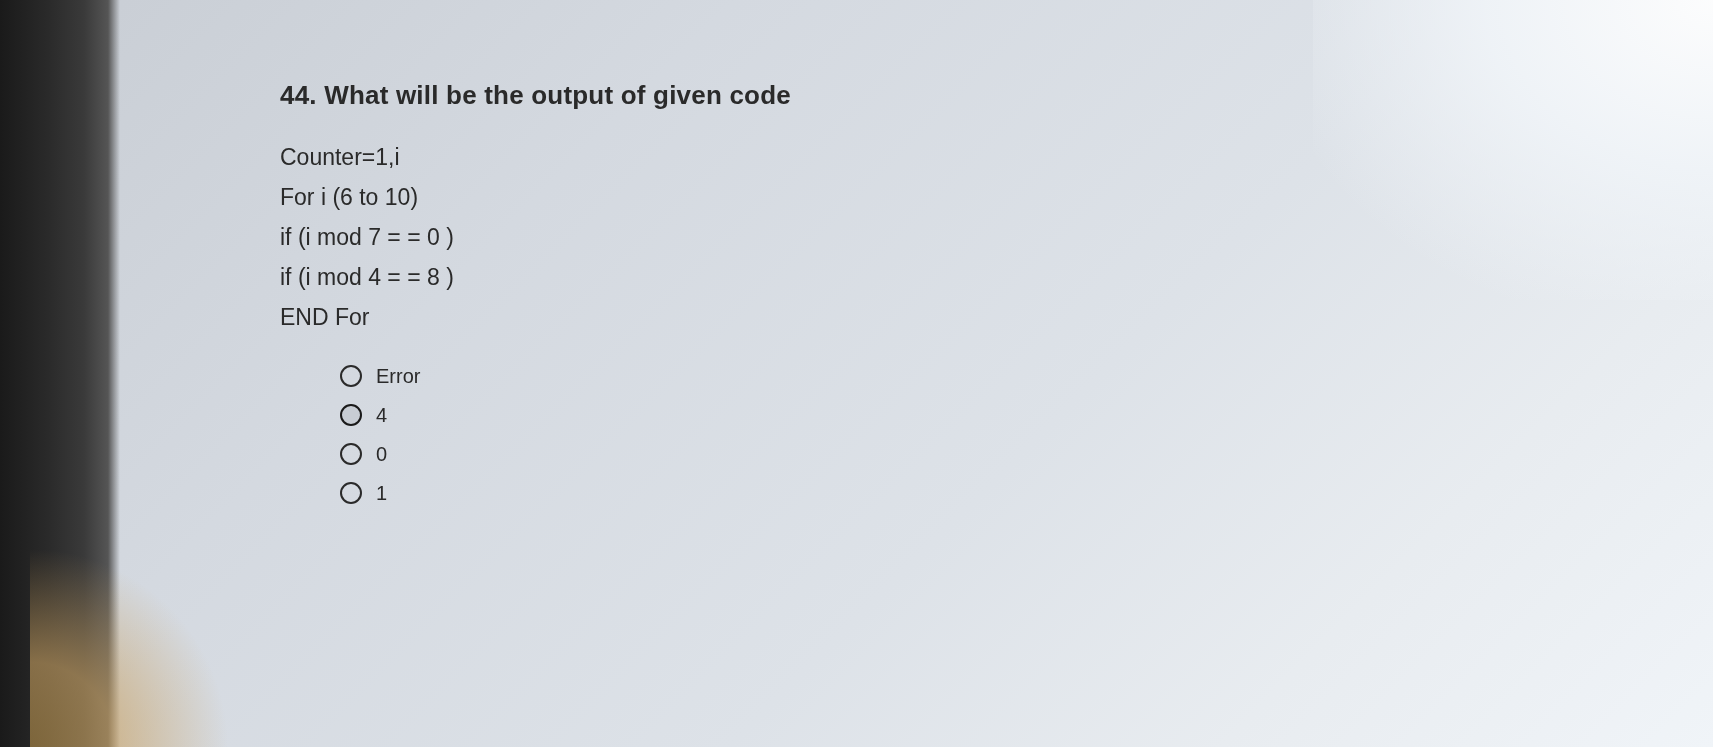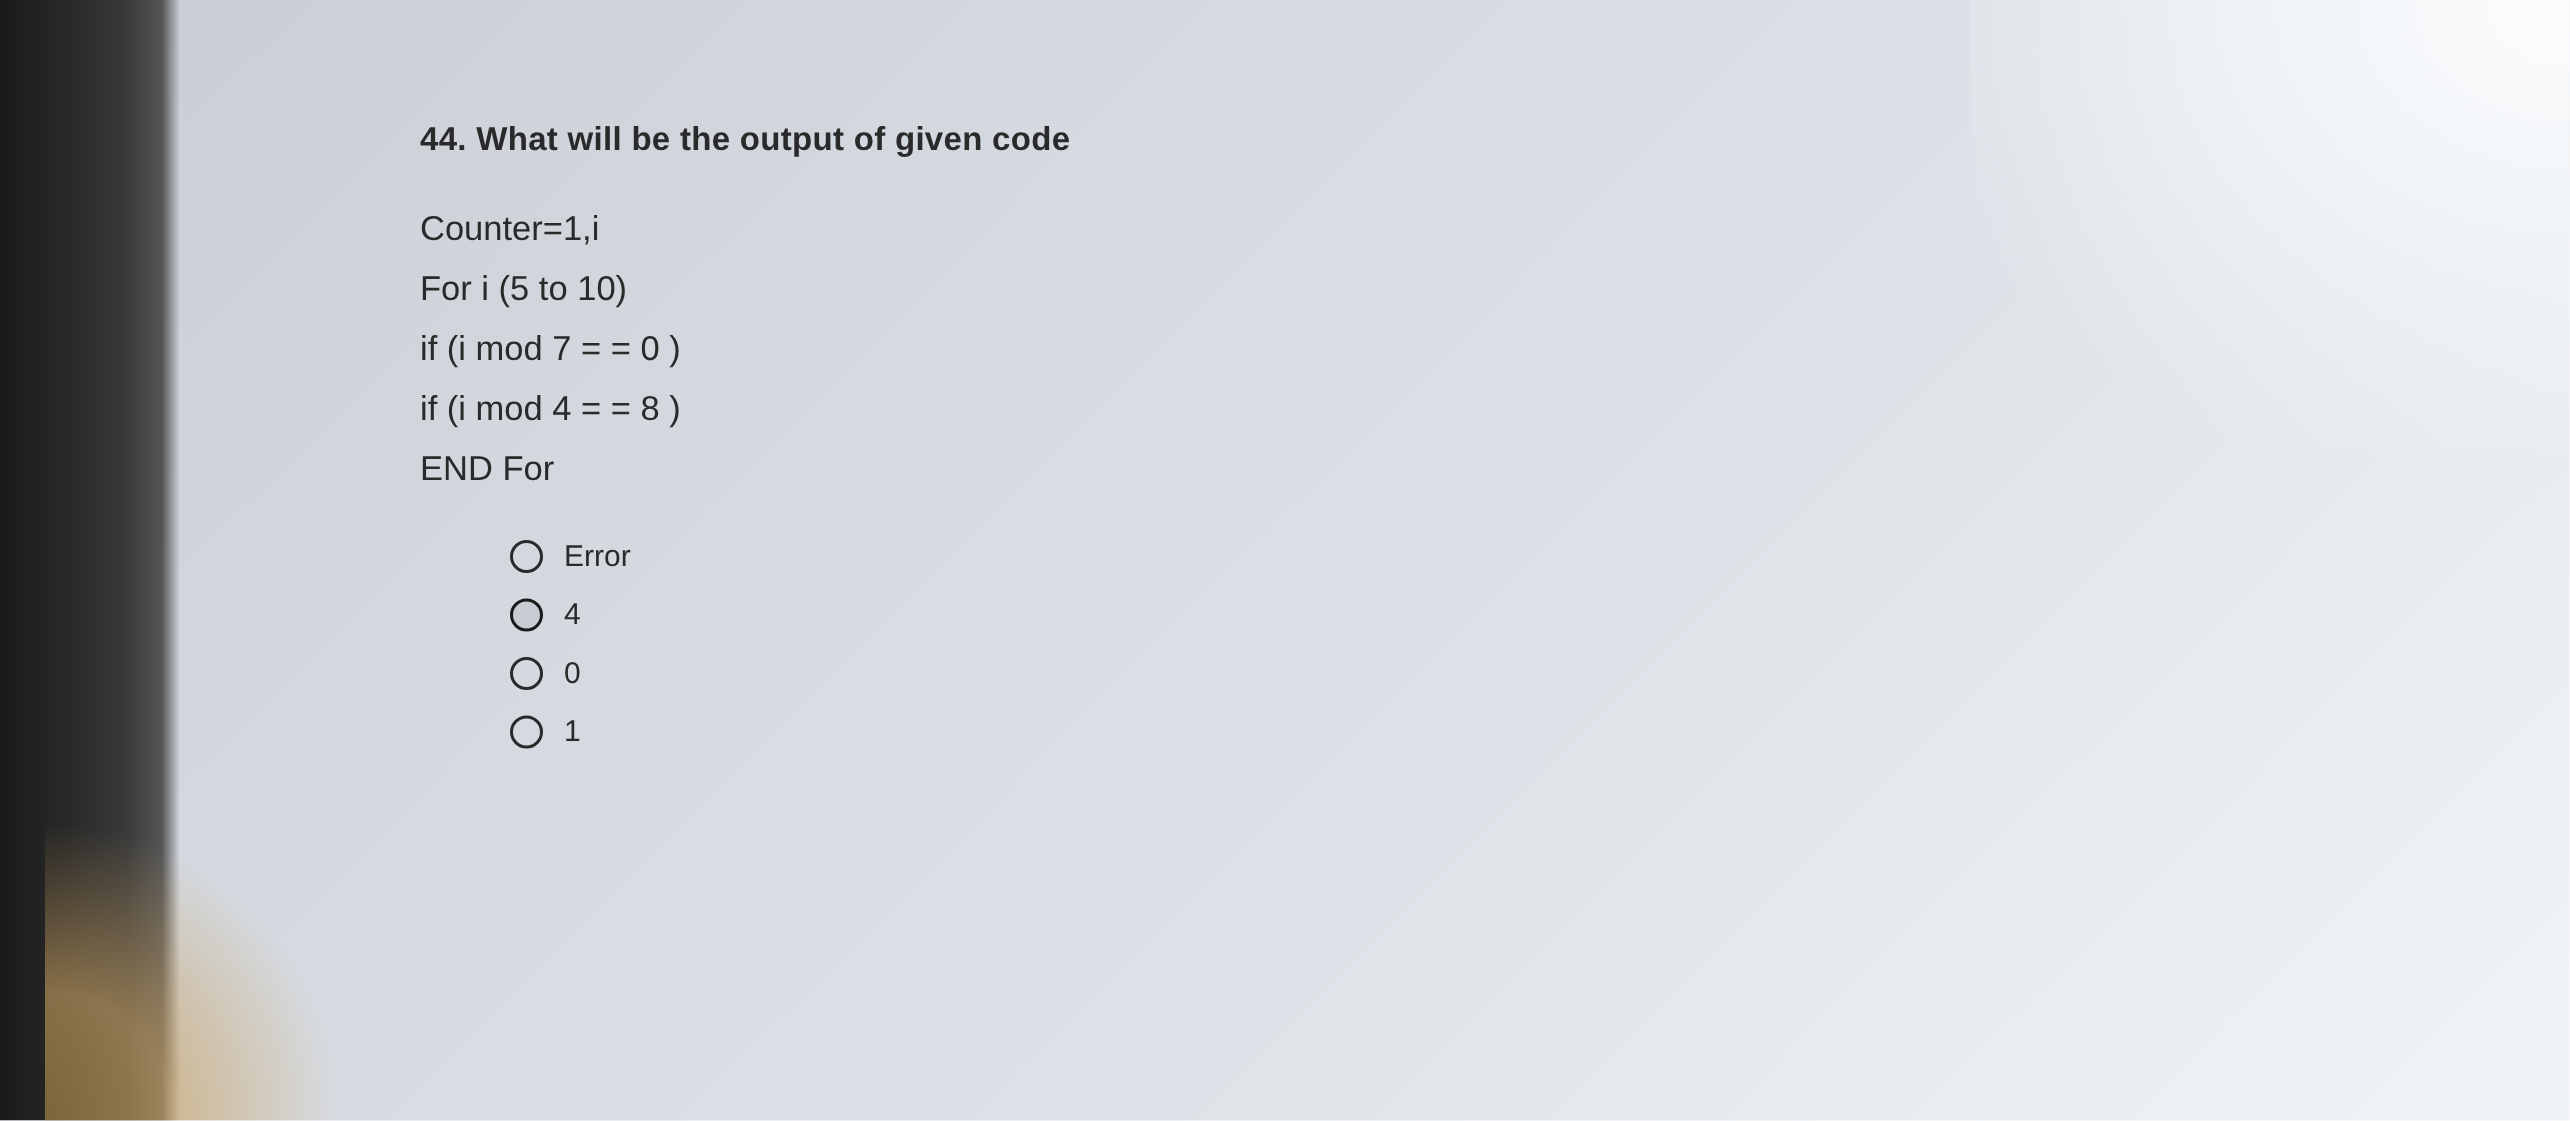--- a/index.html
+++ b/index.html
@@ -51,21 +51,21 @@
 
     
     .content-area {
       position: absolute;
       left: 280px;
       top: 80px;
       width: 900px;
     }
 
     .question-title {
-      font-size: 22px;
+      font-size: 26px;
       font-weight: bold;
       color: #2a2a2a;
       margin-bottom: 28px;
       letter-spacing: 0.2px;
     }
 
     .code-block {
       margin-bottom: 24px;
       font-size: 20px;
       color: #2a2a2a;
@@ -122,21 +122,21 @@
 <div class="left-panel"></div>
 <div class="bottom-left-warm"></div>
 <div class="top-right-glow"></div>
 
 <div class="content-area">
 
   <div class="question-title">44. What will be the output of given code</div>
 
   <div class="code-block">
     <span class="code-line">Counter=1,i</span>
-    <span class="code-line">For i (5 to 10)</span>
+    <span class="code-line">For i (6 to 10)</span>
     <span class="code-line">if (i mod 7 = = 0 )</span>
     <span class="code-line">if (i mod 4 = = 8 )</span>
     <span class="code-line">END For</span>
   </div>
 
   <div class="options-container">
 
     <div class="option-item">
       <div class="radio-circle"></div>
       <span class="option-label">Error</span>

